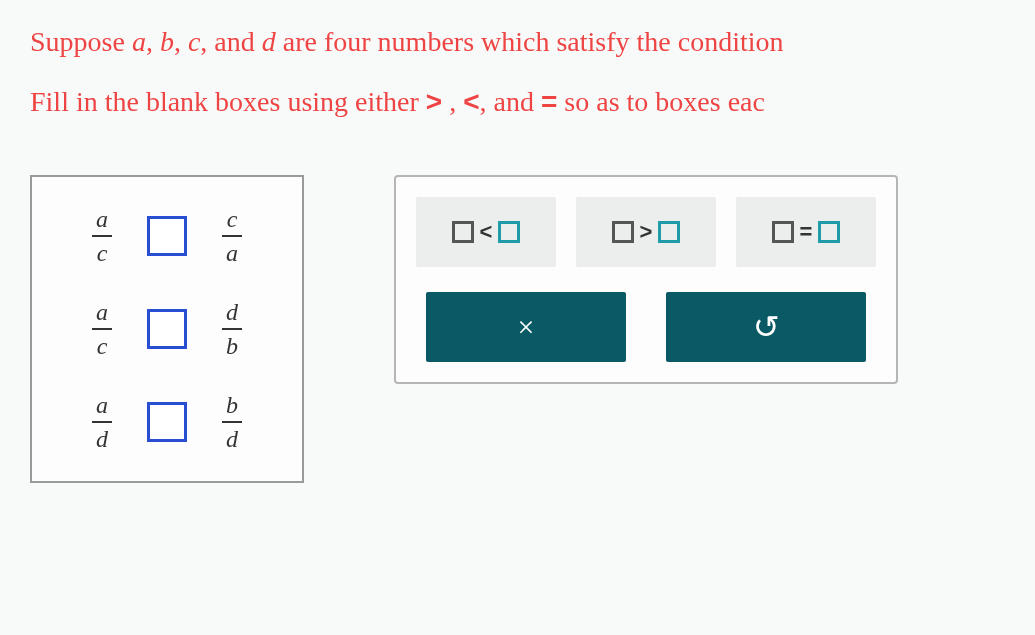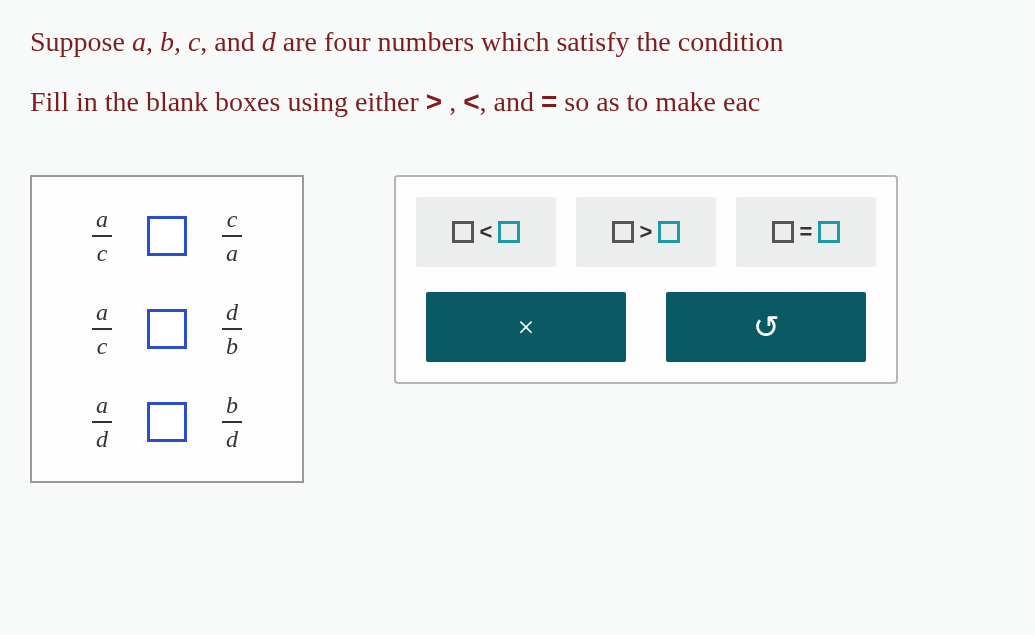--- a/index.html
+++ b/index.html
@@ -12,21 +12,21 @@
       background: #f8fafa;
       width: 1035px;
       height: 635px;
       padding: 20px 30px;
       color: #333;
       overflow: hidden;
     }
     .instruction {
       font-size: 28px;
       line-height: 1.6;
-      color: #7f1d1d;
+      color: #ef4444;
       margin-bottom: 15px;
       white-space: nowrap;
     }
     .instruction .var {
       font-style: italic;
       font-family: 'Times New Roman', serif;
     }
     .symbol-text {
       font-family: Arial, sans-serif;
       font-weight: 600;
@@ -152,21 +152,21 @@
     }
   </style>
 </head>
 <body>
 
 <div class="instruction">
   <span>Suppose </span><span class="var">a</span><span>, </span><span class="var">b</span><span>, </span><span class="var">c</span><span>, and </span><span class="var">d</span><span> are four numbers which satisfy the condition</span>
 </div>
 
 <div class="instruction">
-  <span>Fill in the blank boxes using either </span><span class="symbol-text">&gt;</span><span> , </span><span class="symbol-text">&lt;</span><span>, and </span><span class="symbol-text">=</span><span>  so as to make eac</span>
+  <span>Fill in the blank boxes using either </span><span class="symbol-text">&gt;</span><span> , </span><span class="symbol-text">&lt;</span><span>, and </span><span class="symbol-text">=</span><span>  so as to boxes eac</span>
 </div>
 
 <div class="content-row">
 
   <div class="answer-box">
 
     <div class="frac-row">
       <div class="frac">
         <span class="num">a</span>
         <span class="bar"></span>

